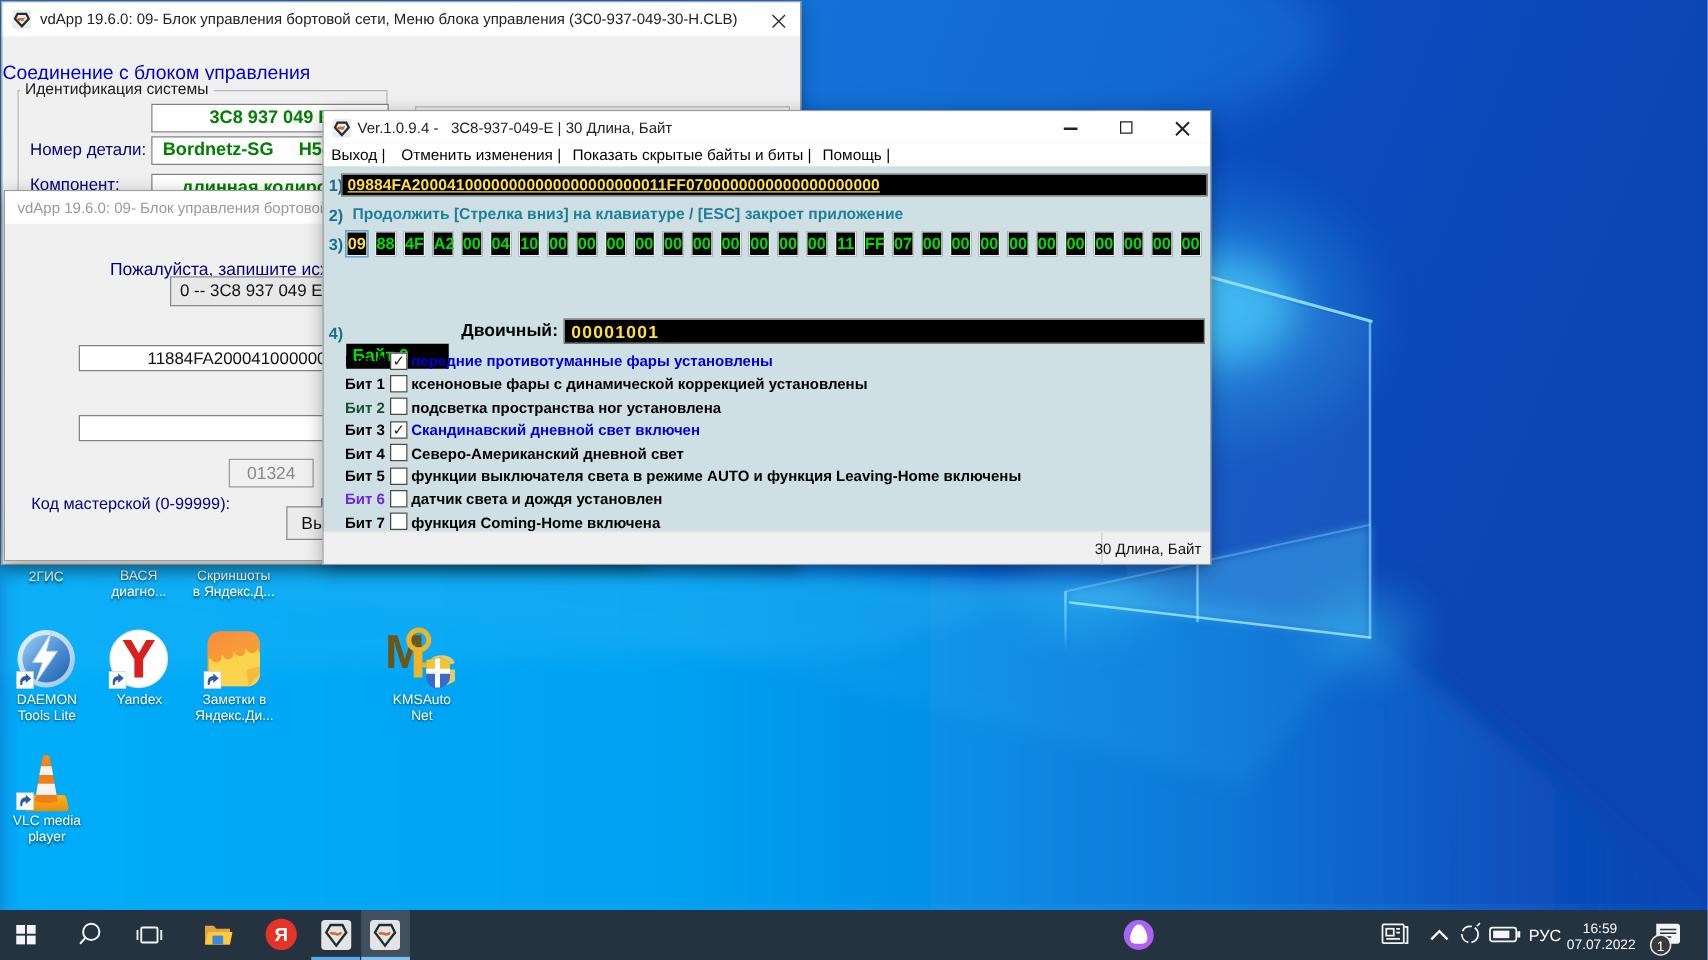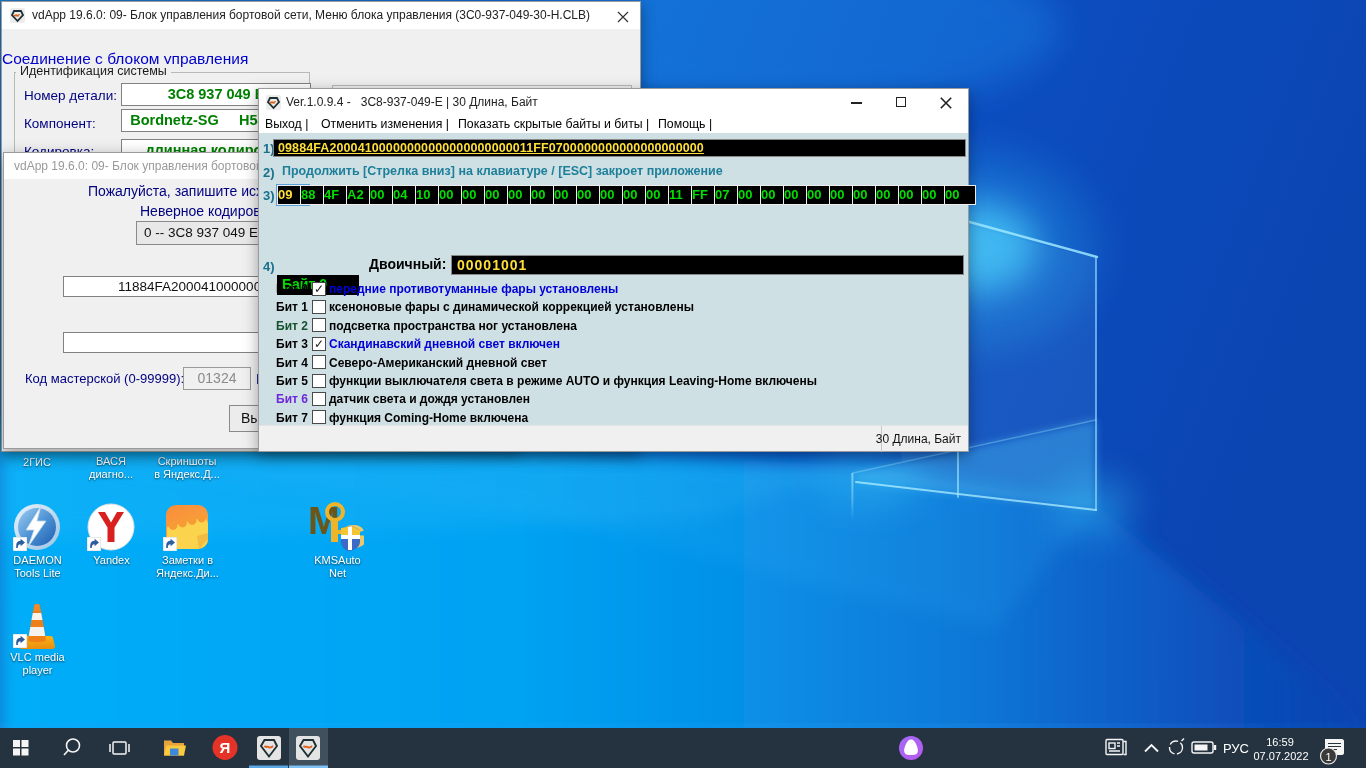--- a/index.html
+++ b/index.html
@@ -9,35 +9,35 @@
   
   .win { position:absolute; background:#f0f0f0; border:1px solid #9b9b9b; box-shadow:0 4px 14px rgba(0,0,0,.35); }
   .tbar { position:absolute; left:0; top:0; right:0; height:26px; background:#fff; }
   .ttext { position:absolute; top:6px; font-size:12px; color:#222; white-space:nowrap; }
 
   
   #win1 { left:1px; top:1px; width:640px; height:451px; }
   #win1 .heading { position:absolute; left:0; width:640px; top:48px; text-align:left; color:#0000cc; font-size:15.5px; }
   .grp { position:absolute; border:1px solid #b9b9b9; }
   .grplabel { position:absolute; background:#f0f0f0; padding:0 4px; font-size:12.5px; color:#1a1a1a; white-space:nowrap; }
-  .navylab { position:absolute; color:#000080; font-size:13.5px; white-space:nowrap; }
+  .navylab { position:absolute; color:#000080; font-size:13.5px; white-space:nowrap;margin-top:24px; }
   .vfield { position:absolute; background:#fff; border:1px solid #828282; text-align:center; font-weight:bold; color:#008000; font-size:14.5px; white-space:nowrap; overflow:hidden; }
 
   
   #win2 { left:3px; top:152px; width:517px; height:297px; }
   #win2 .tbar { height:26px; }
   #win2 .ttext { color:#9a9a9a; left:10px; }
 
   
   #win3 { left:258px; top:88px; width:711px; height:364px; background:#cfe0e4; }
   #win3 .menu { position:absolute; left:0; top:26px; right:0; height:18px; background:#fff; }
   #win3 .menu span { position:absolute; top:2px; font-size:12.3px; color:#000; white-space:nowrap; }
   .numlab { position:absolute; color:#19708c; font-weight:bold; font-size:13px; }
   .blackfield { position:absolute; background:#000; border:1px solid #888; color:#ffdf3a; font-weight:bold; font-size:12.5px; line-height:16px; white-space:nowrap; overflow:hidden; }
-  .bytebox { position:absolute; width:32px; height:20px; background:#000; border:1.5px solid #ededed; color:#00dd00; font-weight:bold; font-size:13px; text-align:left; line-height:17px; }
+  .bytebox { position:absolute; width:17px; height:20px; background:#000; border:1.5px solid #ededed; color:#00dd00; font-weight:bold; font-size:13px; text-align:center; line-height:17px; }
   .bitrow { position:absolute; font-size:12px; font-weight:bold; white-space:nowrap; }
   .cb { position:absolute; width:14px; height:14px; background:#fff; border:1px solid #4a4a4a; font-size:12px; line-height:13px; text-align:center; color:#222; }
 
   
   .dlabel { position:absolute; color:#fff; font-size:11px; text-align:center; line-height:13px; text-shadow:0 1px 2px rgba(0,0,0,.65); white-space:nowrap; }
 
   
   #taskbar { position:absolute; left:0; top:728px; width:1366px; height:40px; background:#24333f; }
 </style></head>
 <body>

